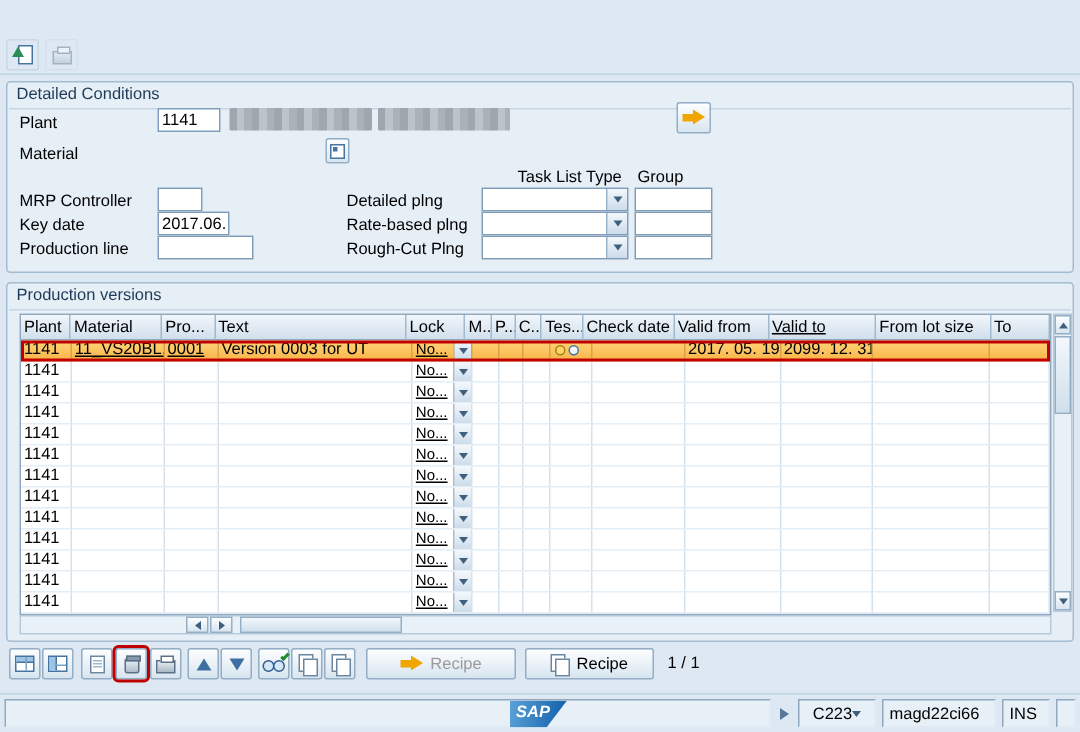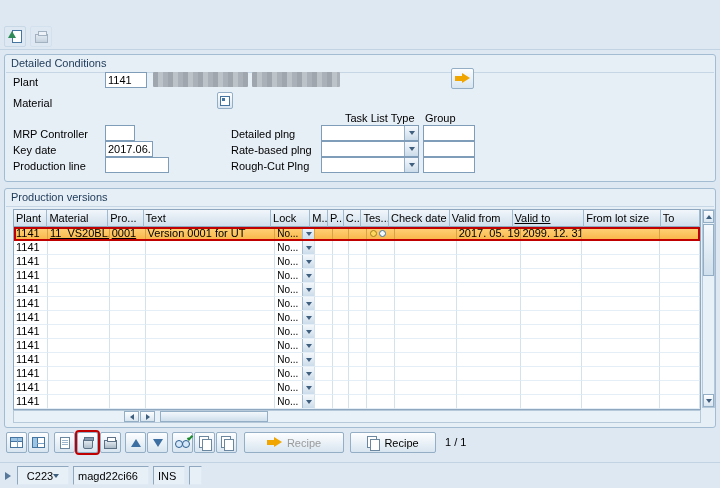--- a/index.html
+++ b/index.html
@@ -52,21 +52,21 @@
   .thcell { height:17px; line-height:16px; padding-left:2px; overflow:hidden; white-space:nowrap;
             border-right:1px solid #9fb9cf; border-bottom:1px solid #8fa8bf; font-size:11px; }
   .tbody { position:relative; }
   .trow { display:flex; height:14px; background:#fff; }
   .trow.selected { background:linear-gradient(#ffd47b,#f9b345); outline:2px solid #c00000; outline-offset:-2px; position:relative; z-index:2; }
   .tcell { height:14px; line-height:13px; padding-left:2px; overflow:hidden; white-space:nowrap;
            border-right:1px solid #d4e2ee; border-bottom:1px solid #e4eef7; font-size:11px; }
   .trow.selected .tcell { border-right-color:#d8a347; border-bottom-color:transparent; }
   .tcell.link { text-decoration:underline; }
   .lockcombo { display:flex; padding:0; align-items:stretch; }
-  .lockcombo .lockval { flex:1; padding-left:2px; font-size:10px; line-height:13px; }
+  .lockcombo .lockval { flex:1; padding-left:2px; font-size:10px; line-height:13px;text-decoration:underline; }
   .lockcombo .carr { width:12px; display:flex; align-items:center; justify-content:center;
                      background:linear-gradient(#f4f8fc,#ccdcea); border-left:1px solid #a5bccf; }
   .lockcombo .carr::after { content:""; border-left:3px solid transparent; border-right:3px solid transparent;
                             border-top:4px solid #3f5f7e; }
   .dot { display:inline-block; width:7px; height:7px; border-radius:50%; margin:3px 1px 0 1px; vertical-align:top; }
   .dot-a { background:#ffd75e; border:1px solid #a07f1e; }
   .dot-b { background:#f4f8fb; border:1px solid #44749f; }
 
   
   .hscroll { position:absolute; left:8px; top:221px; width:688px; height:13px;
@@ -238,21 +238,21 @@
           <div class="thcell" style="width: 64px;">Valid from</div>
           <div class="thcell" style="width: 73px; text-decoration: underline;">Valid to</div>
           <div class="thcell" style="width: 78px;">From lot size</div>
           <div class="thcell" style="width: 40px;">To</div>
         </div>
       <div class="tbody">
           <div class="trow selected">
             <div class="tcell" style="width: 34px;">1141</div>
             <div class="tcell link" style="width: 62px;">11_VS20BL..</div>
             <div class="tcell link" style="width: 36px;">0001</div>
-            <div class="tcell" style="width: 130px;">Version 0001 for UT</div>
+            <div class="tcell" style="width: 130px;">Version 0003 for UT</div>
             <div class="tcell lockcombo" style="width: 40px;">
               <span class="lockval">No...</span>
               <span class="carr"></span>
             </div>
             <div class="tcell" style="width: 18px;"></div>
             <div class="tcell" style="width: 16px;"></div>
             <div class="tcell" style="width: 18px;"></div>
             <div class="tcell" style="width: 28px;"><span class="dot dot-a"></span><span class="dot dot-b"></span></div>
             <div class="tcell" style="width: 62px;"></div>
             <div class="tcell" style="width: 64px;">2017. 05. 19</div>
@@ -551,20 +551,23 @@
       <span class="dimtext">Recipe</span>
     </div>
     <div class="wbtn btn3d" style="left:350px;width:86px">
       <span class="ic ic-copy"></span>
       <span>Recipe</span>
     </div>
     <span class="pageind">1  /  1</span>
   </div>
 
   <div class="statusbar">
+    <div class="sunken msgfield">
+      <div class="saplogo">SAP</div>
+    </div>
     <span class="play"></span>
     <div class="sunken sysbox">
       <span>C223</span>
       <span class="tri-d"></span>
     </div>
     <div class="sunken hostbox">
       <span>magd22ci66</span>
     </div>
     <div class="sunken insbox">
       <span>INS</span>

